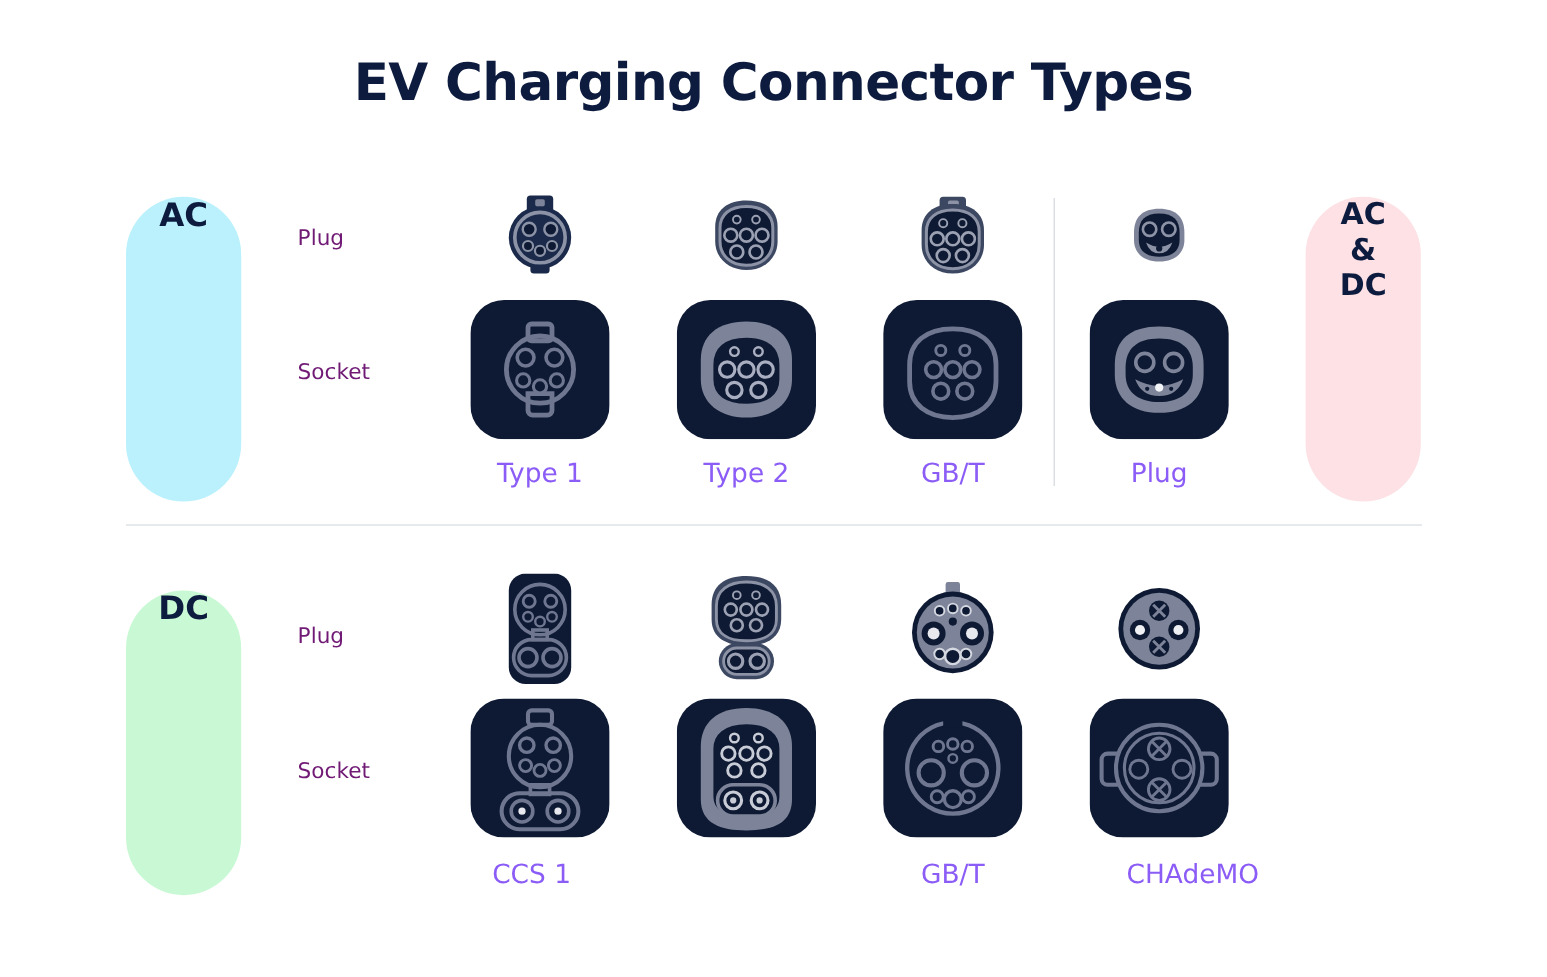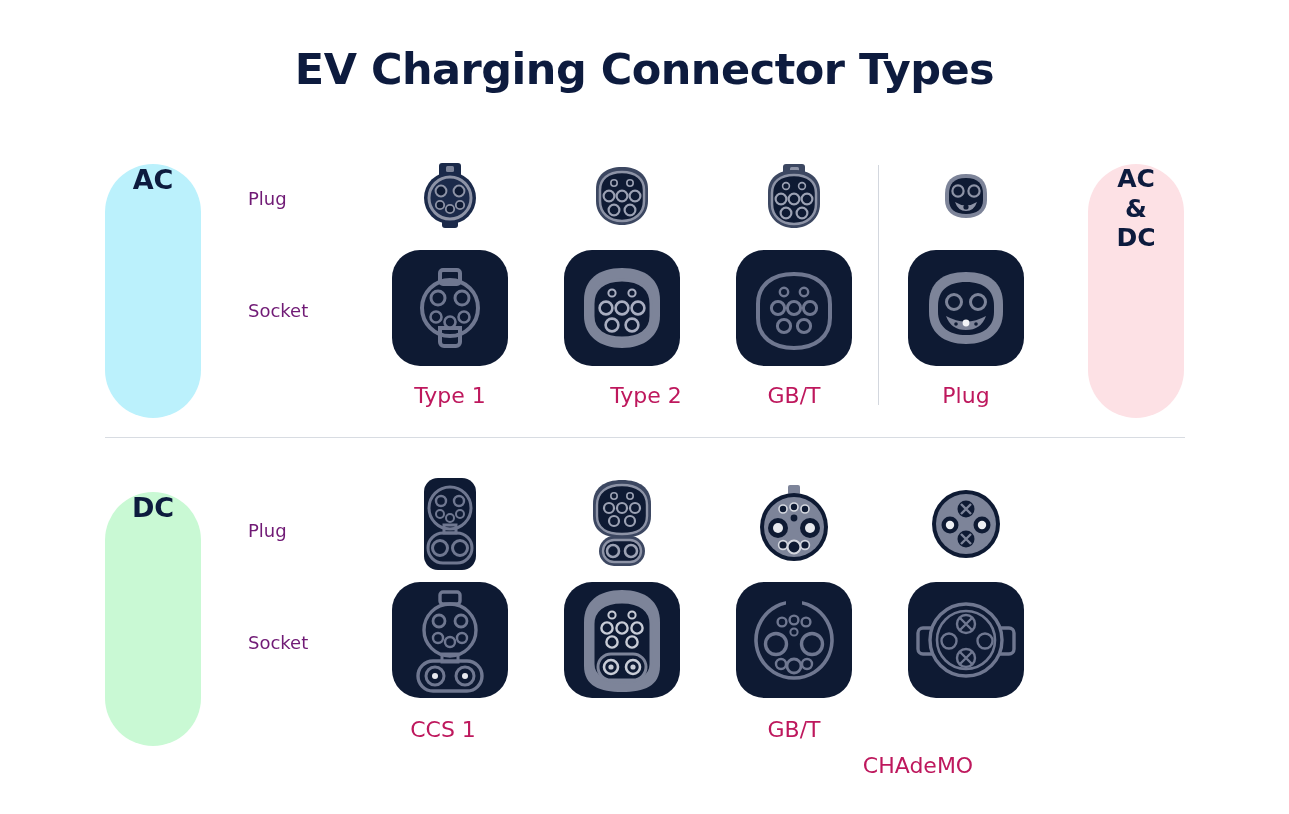--- a/index.html
+++ b/index.html
@@ -63,21 +63,21 @@
 
   
   .cell { position: absolute; }
   .plug-cell  { display: flex; align-items: center; justify-content: center; }
   .sock-cell  { display: flex; align-items: center; justify-content: center; }
 
   .caption {
     position: absolute;
     text-align: center;
     font-size: 22px;
-    color: #be185d;
+    color: #8b5cf6;
     white-space: nowrap;
     width: 180px;
   }
 
   svg { display: block; }
 </style>
 </head>
 <body>
 
 <div class="page">
@@ -208,21 +208,21 @@
       <circle cx="46" cy="52" r="7.5" fill="#0e1a33" stroke="#7d8499" stroke-width="3"></circle>
       <circle cx="70" cy="52" r="7.5" fill="#0e1a33" stroke="#7d8499" stroke-width="3"></circle>
       <path d="M38 66 q20 11 40 0 q-5 14 -20 14 q-15 0 -20 -14 z" fill="#7d8499"></path>
       <circle cx="58" cy="73" r="3.4" fill="#f2f4f8"></circle>
       <circle cx="48" cy="74" r="1.8" fill="#0e1a33"></circle>
       <circle cx="68" cy="74" r="1.8" fill="#0e1a33"></circle>
     </svg>
   </div>
 
   <div class="caption" style="left:360px; top:383px;">Type 1</div>
-  <div class="caption" style="left:556px; top:383px;">Type 2</div>
+  <div class="caption" style="left:532px; top:383px;">Type 2</div>
   <div class="caption" style="left:704px; top:383px;">GB/T</div>
   <div class="caption" style="left:876px; top:383px;">Plug</div>
 
   <div class="hdivider"></div>
 
   <div class="pill pill-dc">
     <span>DC</span>
   </div>
 
   <div class="rowlabel" style="left:248px; top:520px;">Plug</div>
@@ -365,15 +365,15 @@
         <circle cx="58" cy="76" r="9"></circle>
         <path d="M52 70 l12 12 M64 70 l-12 12"></path>
         <circle cx="41" cy="59" r="7.5"></circle>
         <circle cx="77" cy="59" r="7.5"></circle>
       </g>
     </svg>
   </div>
 
   <div class="caption" style="left:353px; top:717px;">CCS 1</div>
   <div class="caption" style="left:704px; top:717px;">GB/T</div>
-  <div class="caption" style="left:828px; top:717px;margin-top:36px;">CHAdeMO</div>
+  <div class="caption" style="left:904px; top:717px;">CHAdeMO</div>
 
 </div>
 
 </body></html>

